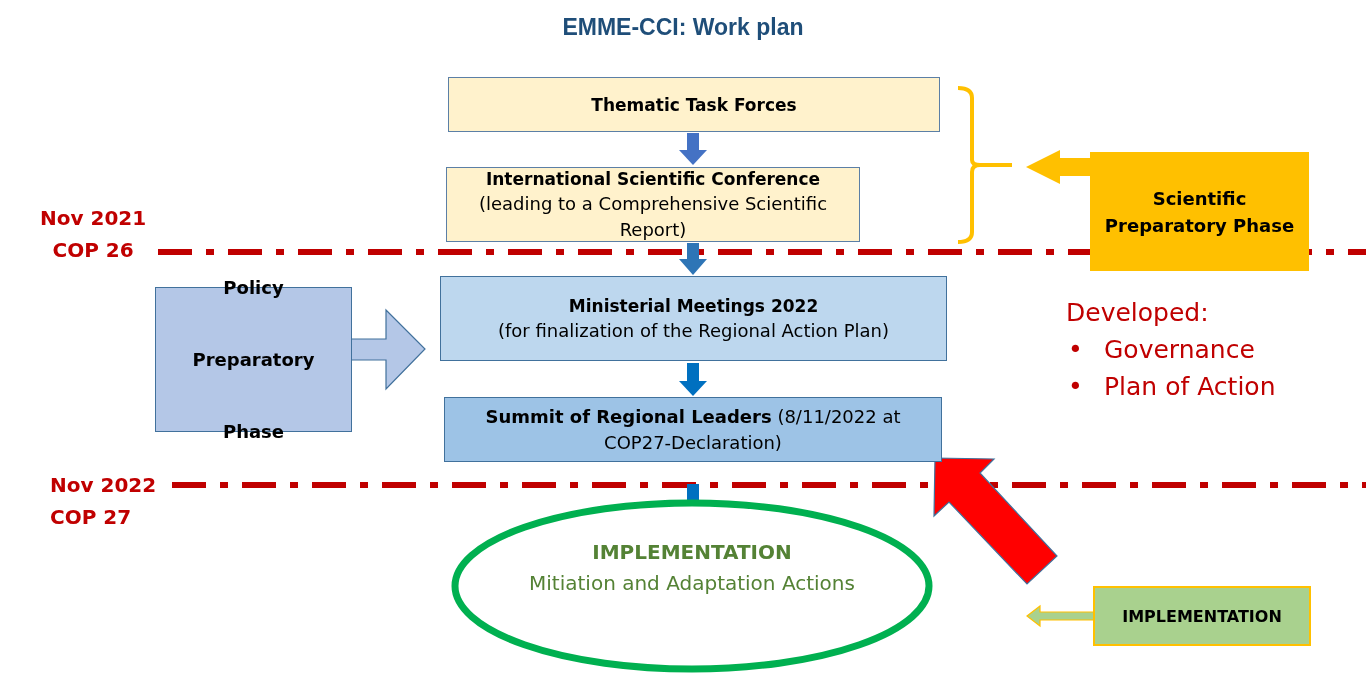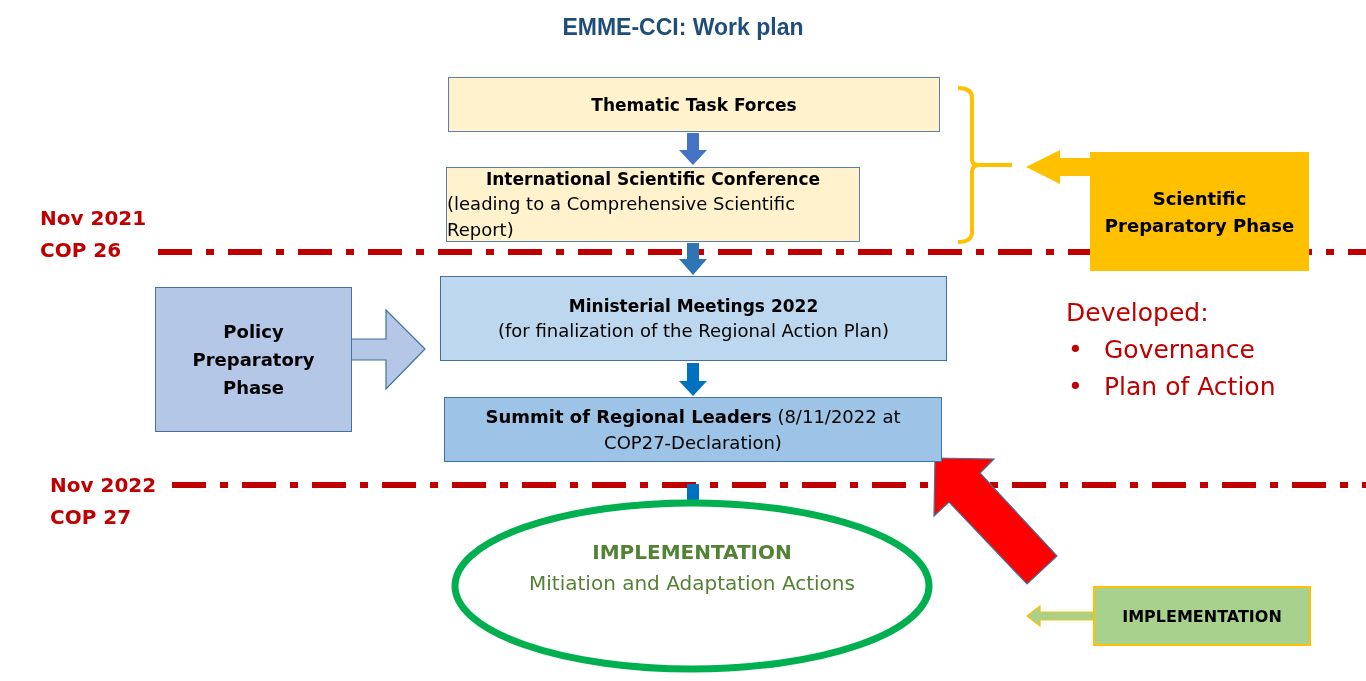--- a/index.html
+++ b/index.html
@@ -1,19 +1,19 @@
 <!DOCTYPE html>
 <html><head>
 <meta charset="utf-8">
 <style>
   html, body { margin:0; padding:0; background:#ffffff; }
   body { width:1366px; height:681px; position:relative; overflow:hidden; font-family:"Liberation Sans", sans-serif; }
   .abs { position:absolute; }
   .title { left:0; width:1366px; top:14px; text-align:center; font-family:"Liberation Sans", sans-serif; font-weight:bold; font-size:23px; color:#1f4e79; }
-  .box { position:absolute; box-sizing:border-box; display:flex; flex-direction:column; align-items:center; justify-content:center; text-align:left; font-family:"DejaVu Sans", sans-serif; color:#000; }
+  .box { position:absolute; box-sizing:border-box; display:flex; flex-direction:column; align-items:center; justify-content:center; text-align:center; font-family:"DejaVu Sans", sans-serif; color:#000; }
   .yellowbox { background:#fff2cc; border:1.5px solid #5b7fa6; }
   .bluebox1 { background:#bdd7ee; border:1.5px solid #41719c; }
   .bluebox2 { background:#9dc3e6; border:1.5px solid #41719c; }
   .b { font-weight:bold; }
   .t18 { font-size:17px; line-height:24px; }
   .t19 { font-size:18px; line-height:26px; }
   .red-label { color:#c00000; font-family:"DejaVu Sans", sans-serif; font-weight:bold; font-size:20px; line-height:32px; }
   .developed { color:#c00000; font-family:"DejaVu Sans", sans-serif; font-size:25px; line-height:37px; }
   .developed ul { margin:0; padding:0; list-style:none; }
   .developed li { position:relative; padding-left:38px; }
@@ -81,35 +81,35 @@
 <div class="box bluebox2" style="left:444px; top:397px; width:498px; height:65px;">
   <div class="t19"><span class="b">Summit of Regional Leaders</span><span> (8/11/2022 at</span></div>
   <span class="t19">COP27-Declaration)</span>
 </div>
 
 <div class="abs ellipse-text" style="left:455px; top:537px; width:474px;">
   <div style="font-weight:bold; font-size:20px; line-height:31px;">IMPLEMENTATION</div>
   <div style="font-size:20px; line-height:31px;">Mitiation and Adaptation  Actions</div>
 </div>
 
-<div class="abs red-label" style="left:40px; top:202px;">
+<div class="abs red-label" style="left:40px; top:202px;text-align:center;">
   <div>Nov 2021</div>
   <div>COP 26</div>
 </div>
 <div class="abs red-label" style="left:50px; top:469px;">
   <div>Nov 2022</div>
   <div>COP 27</div>
 </div>
 
 <div class="box sci-box" style="left:1090px; top:108px; width:219px; height:119px;margin-top:44px;">
   <span>Scientific</span>
   <span>Preparatory Phase</span>
 </div>
 
-<div class="box policy-box" style="left:155px; top:287px; width:197px; height:145px;">
+<div class="box policy-box" style="left:155px; top:287px; width:197px; height:145px;gap:44px;">
   <span>Policy</span>
   <span>Preparatory</span>
   <span>Phase</span>
 </div>
 
 <div class="box impl-box" style="left:1093px; top:586px; width:218px; height:60px;">
   <span>IMPLEMENTATION</span>
 </div>
 
 <div class="abs developed" style="left:1066px; top:294px;">

